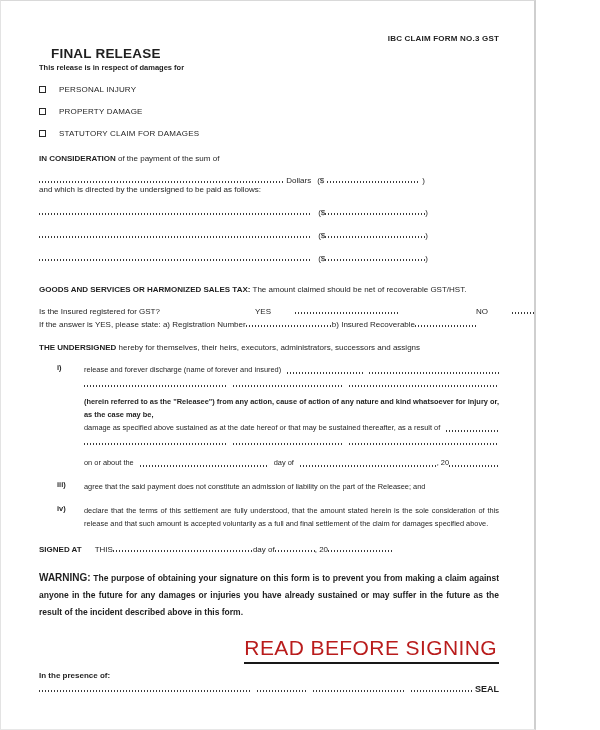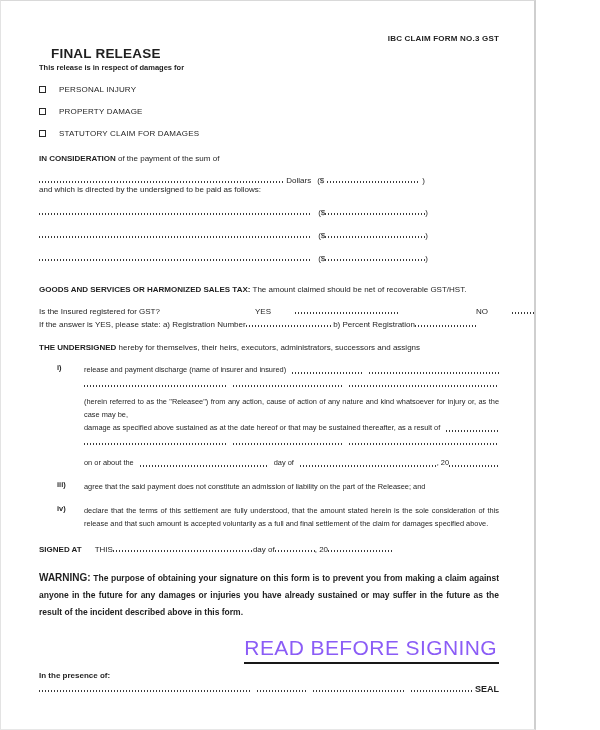--- a/index.html
+++ b/index.html
@@ -40,26 +40,26 @@
   .gst-q .q{flex:0 0 192px;white-space:nowrap;}
   .sp23{flex:0 0 28px;}
   .reg-row{margin-top:4px;margin-right:22px;font-size:8px;}
   .undersigned{font-size:8px;margin-top:14px;}
   .clause{display:flex;margin-top:11px;}
   .clause-num{flex:0 0 27px;margin-left:18px;font-size:7.5px;font-weight:bold;}
   .clause-body{flex:1 1 auto;font-size:7.4px;line-height:13px;text-align:justify;}
   .clause-body .row{font-size:7.4px;}
   .clause-body .txt{white-space:nowrap;}
   .leader-row{margin-top:9px;}
-  .mt6{margin-top:6px;}
+  .mt6{margin-top:6px;font-weight:bold;}
   .signed-row{margin-top:15px;margin-right:105px;font-size:8px;text-align:center;}
   .signed-row .this{margin-left:13px;}
   .warning{font-size:8.5px;font-weight:bold;line-height:17px;text-align:justify;margin-top:15px;}
   .warning .wlabel{font-size:10px;}
-  .read-sign{width:max-content;margin:15px 0 0 auto;font-size:21px;letter-spacing:.4px;color:#8b5cf6;border-bottom:2px solid #181818;padding:0 2px 2px 0;}
+  .read-sign{width:max-content;margin:15px 0 0 auto;font-size:21px;letter-spacing:.4px;color:#b91c1c;border-bottom:2px solid #181818;padding:0 2px 2px 0;}
   .presence{font-size:8px;font-weight:bold;margin-top:7px;}
   .sig-row{margin-top:4px;}
   .sig-row .seal{font-size:9px;font-weight:bold;margin-left:2px;white-space:nowrap;}
 </style>
 </head>
 <body>
 
 <div class="page">
 
   <div class="form-number">IBC CLAIM FORM NO.3 GST</div>
@@ -121,33 +121,33 @@
     <span>YES</span>
     <span class="dl w105"></span>
     <span class="sp23"></span>
     <span>NO</span>
     <span class="dl w120"></span>
   </div>
 
   <div class="row reg-row">
     <span class="txt">If the answer is YES, please state:  a) Registration Number</span>
     <span class="dl fill"></span>
-    <span>b) Percent Registration</span>
+    <span>b) Insured Recoverable</span>
     <span class="dl w60"></span>
   </div>
 
   <div class="undersigned">
     <span class="b">THE UNDERSIGNED</span><span> hereby for themselves, their heirs, executors, administrators, successors and assigns</span>
   </div>
 
   <div class="clause">
     <div class="clause-num">i)</div>
     <div class="clause-body">
       <div class="row">
-        <span class="txt">release and payment discharge (name of insurer and insured)</span>
+        <span class="txt">release and forever discharge (name of forever and insured)</span>
         <span class="dl fill gap"></span>
         <span class="dl w130 gap"></span>
       </div>
       <div class="row leader-row">
         <span class="dl fill"></span>
         <span class="dl w110 gap"></span>
         <span class="dl w150 gap"></span>
       </div>
       <div class="mt6">(herein referred to as the "Releasee") from any action, cause of action of any nature and kind whatsoever for injury or, as the case may be,</div>
       <div class="row">

